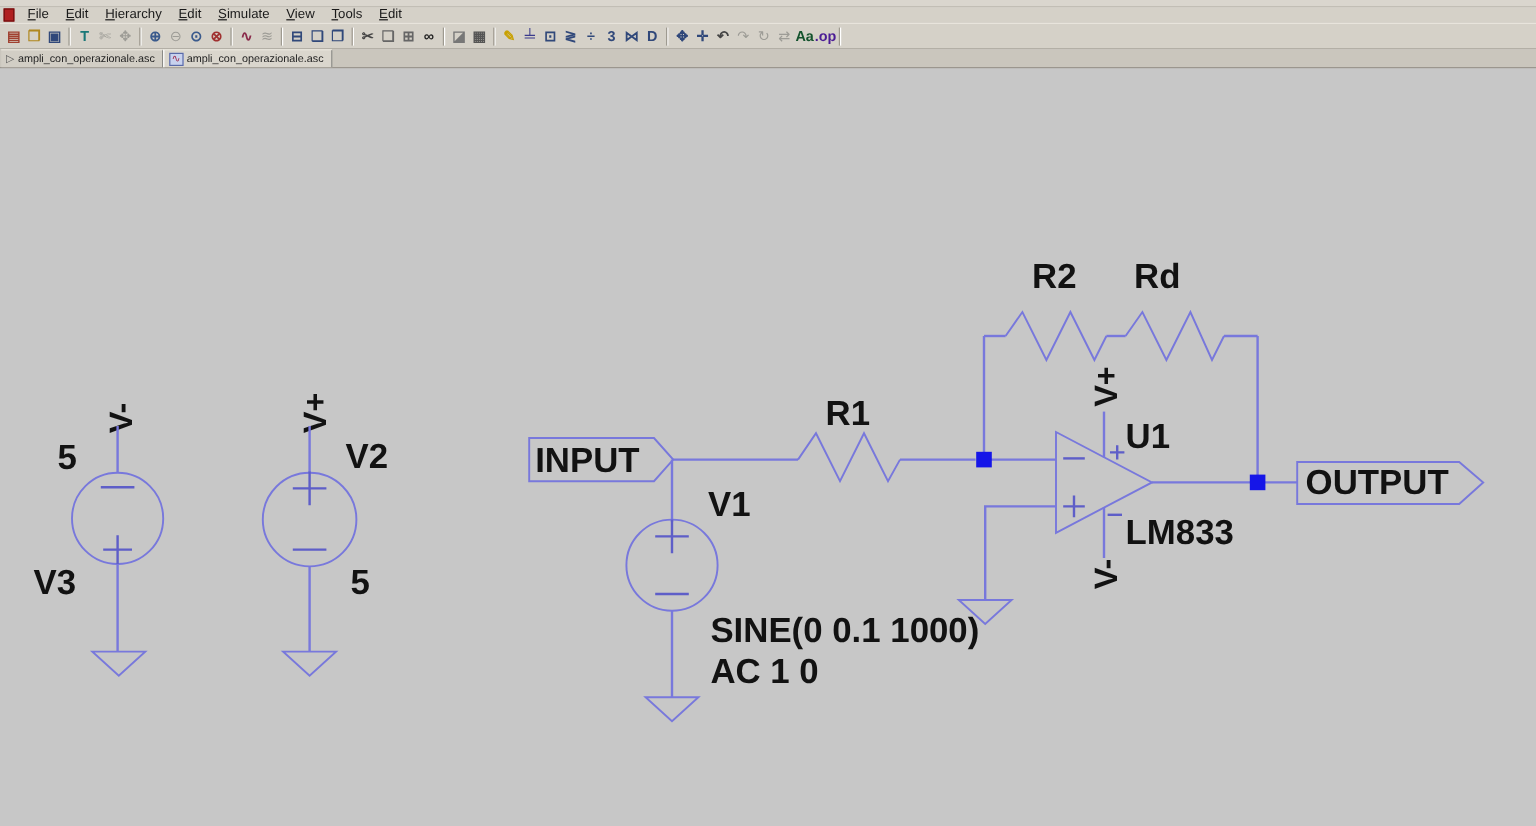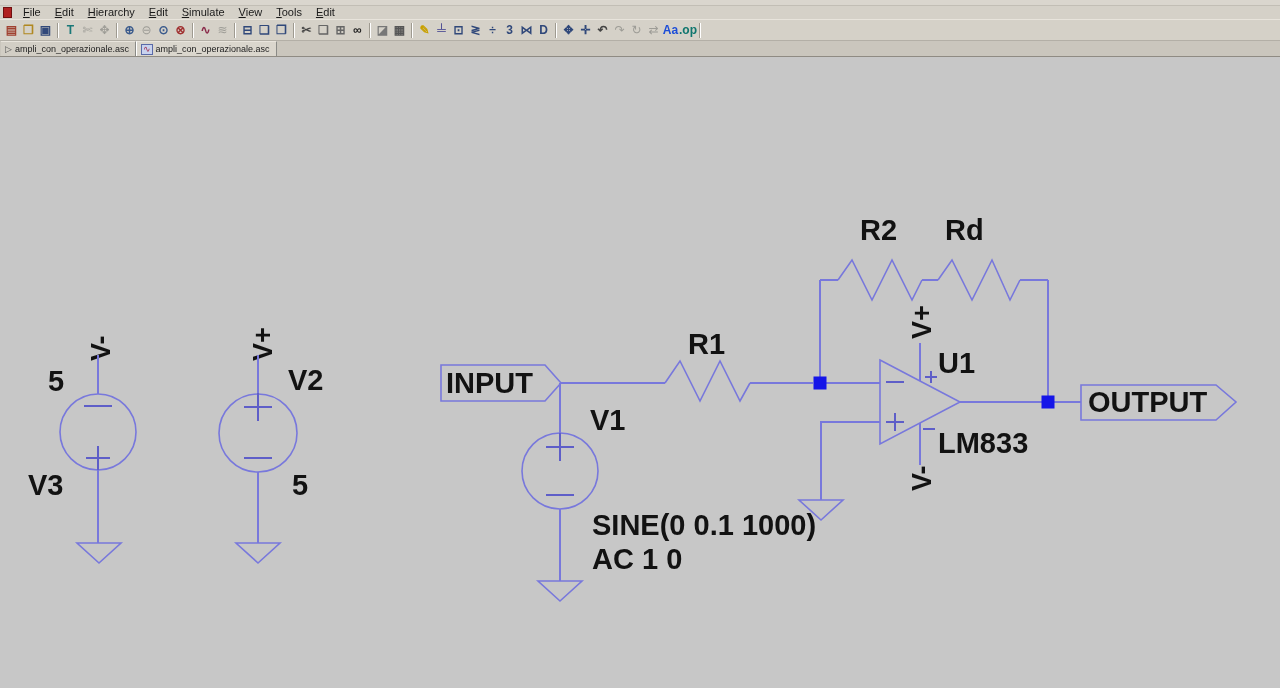--- a/index.html
+++ b/index.html
@@ -93,22 +93,22 @@
     <span class="tb-btn" style="color: rgb(48, 72, 122);">3</span>
     <span class="tb-btn" style="color: rgb(48, 72, 122);">⋈</span>
     <span class="tb-btn" style="color: rgb(48, 72, 122);">D</span>
     <div class="tb-sep"></div>
     <span class="tb-btn" style="color: rgb(48, 72, 122);">✥</span>
     <span class="tb-btn" style="color: rgb(48, 72, 122);">✛</span>
     <span class="tb-btn" style="color: rgb(68, 68, 68);">↶</span>
     <span class="tb-btn gray" style="color: rgb(157, 156, 150);">↷</span>
     <span class="tb-btn gray" style="color: rgb(157, 156, 150);">↻</span>
     <span class="tb-btn gray" style="color: rgb(157, 156, 150);">⇄</span>
-    <span class="tb-btn" style="color: #1d4ed8;">Aa</span>
-    <span class="tb-btn" style="color: #0f766e;">.op</span>
+    <span class="tb-btn" style="color: #14532d;">Aa</span>
+    <span class="tb-btn" style="color: #4c1d95;">.op</span>
     <div class="tb-sep"></div>
   </div>
 
 <div class="tabbar">
 
 <div class="tab">
       <span class="tab-icon doc">▷</span>
       <span>ampli_con_operazionale.asc</span>
     </div>
     <div class="tab active">

